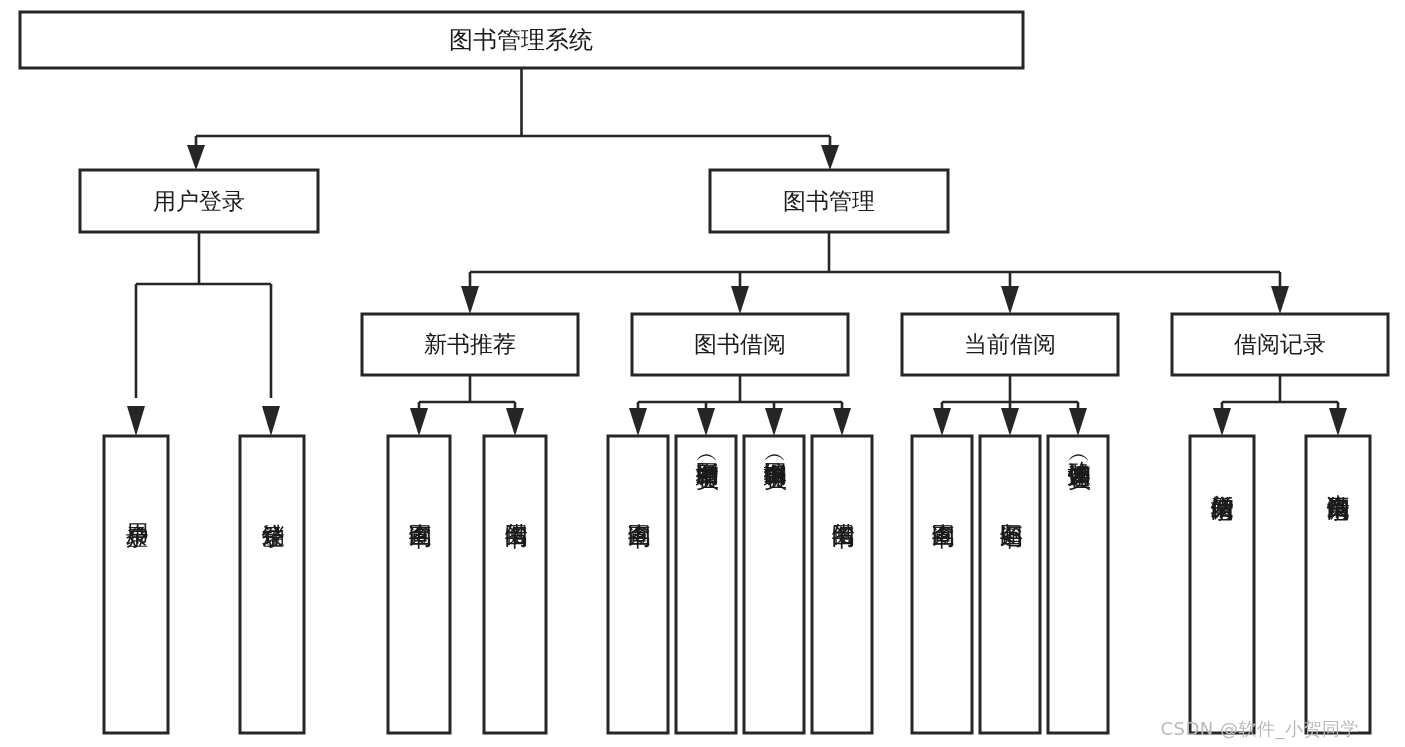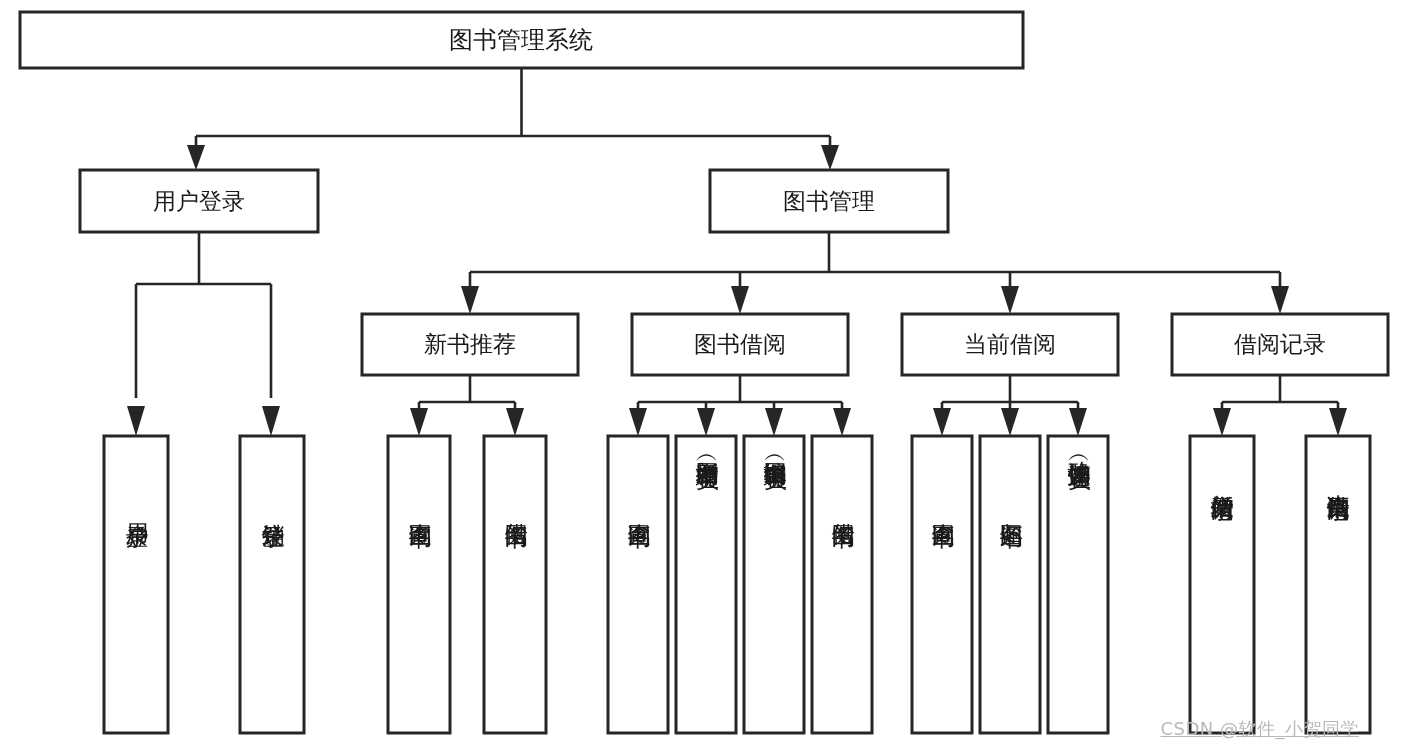--- a/index.html
+++ b/index.html
@@ -69,21 +69,20 @@
   }
   .watermark {
     position: absolute;
     right: 10px;
     bottom: 6px;
     font-family: "DejaVu Sans", "Liberation Sans", sans-serif;
     font-size: 18px;
     color: #b9b9b9;
     white-space: nowrap;
     letter-spacing: 0.5px;
-    text-decoration: underline;
   }
 </style>
 </head>
 <body>
 
 <div id="diagram-root">
 
   <svg id="flow" viewBox="0 0 1405 747">
 
     <g>

